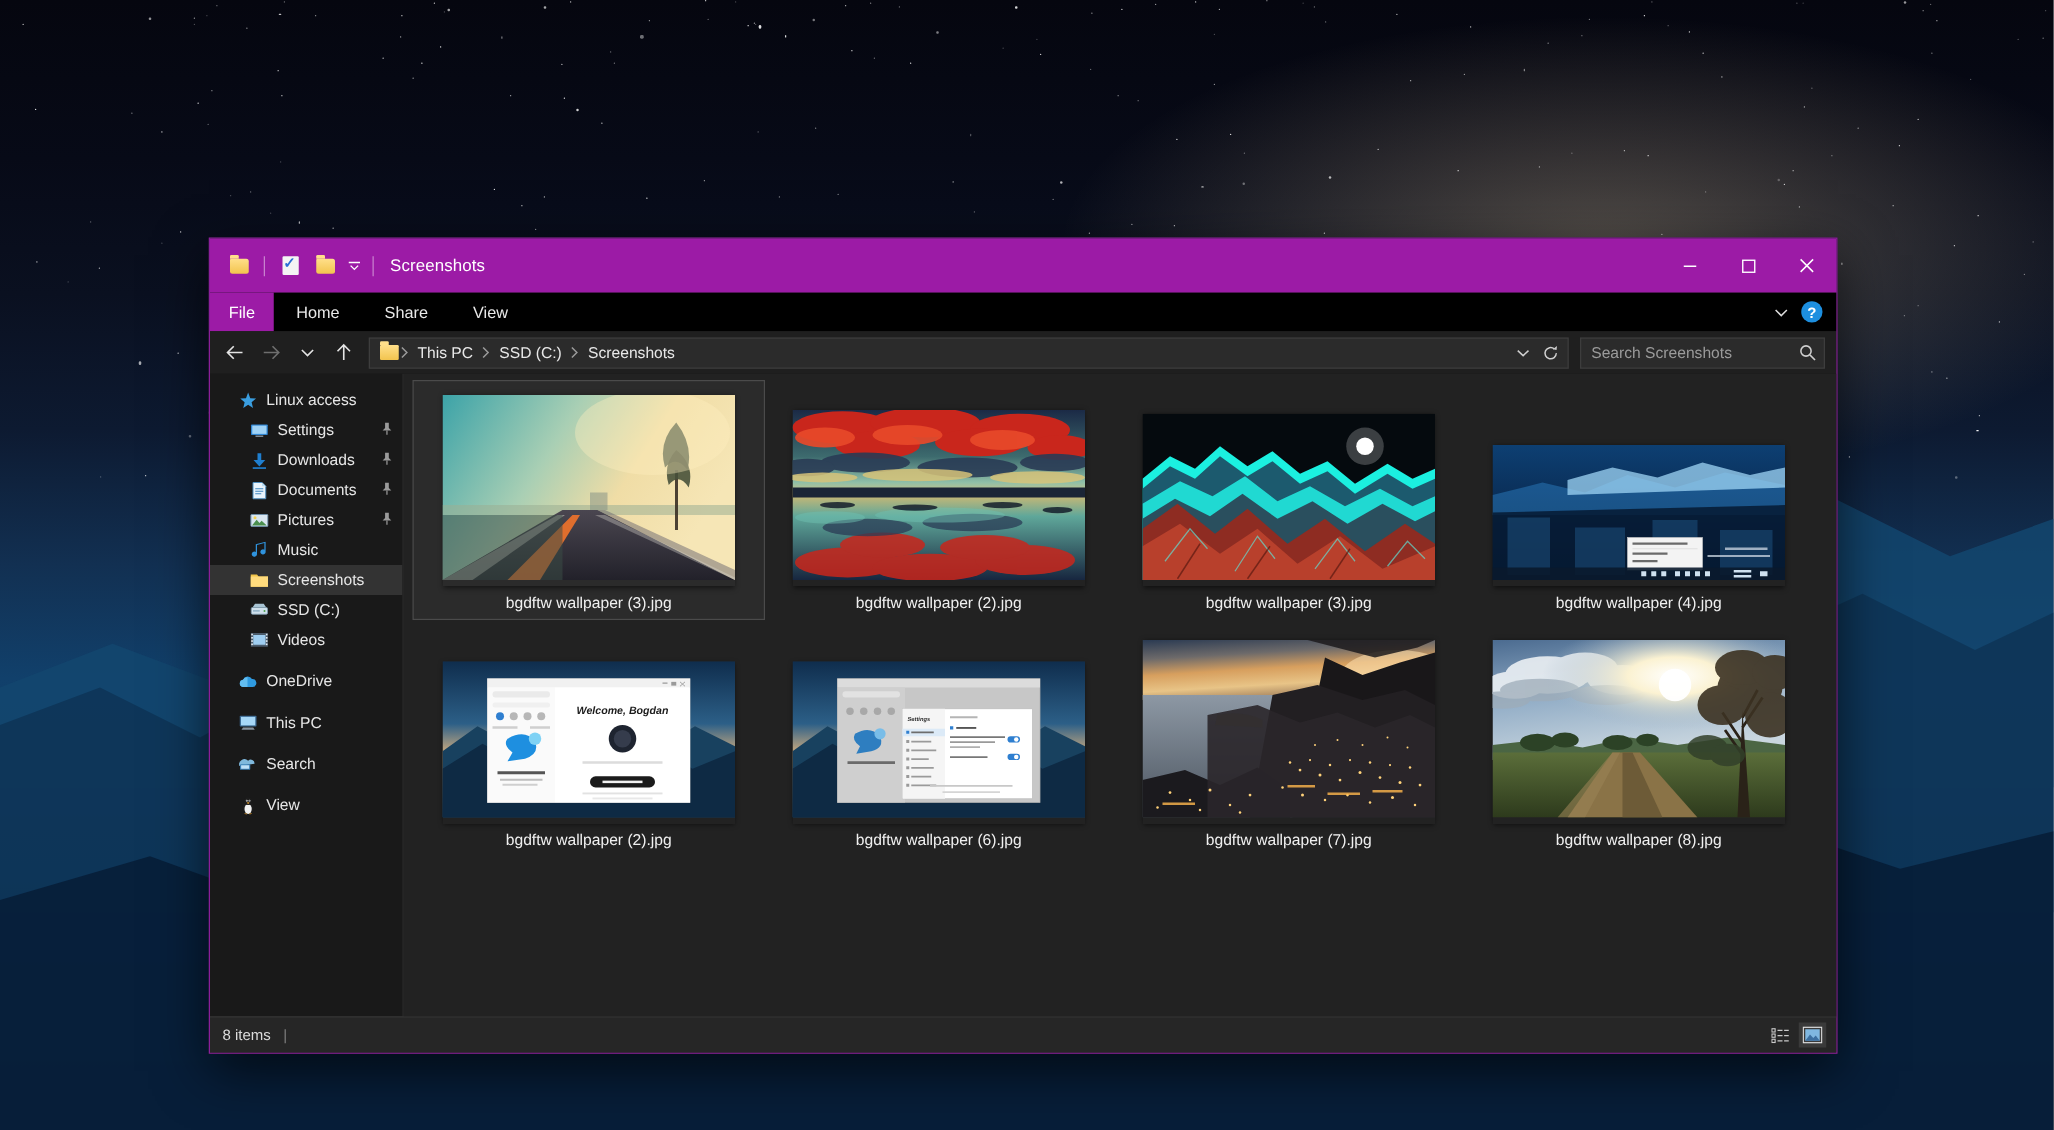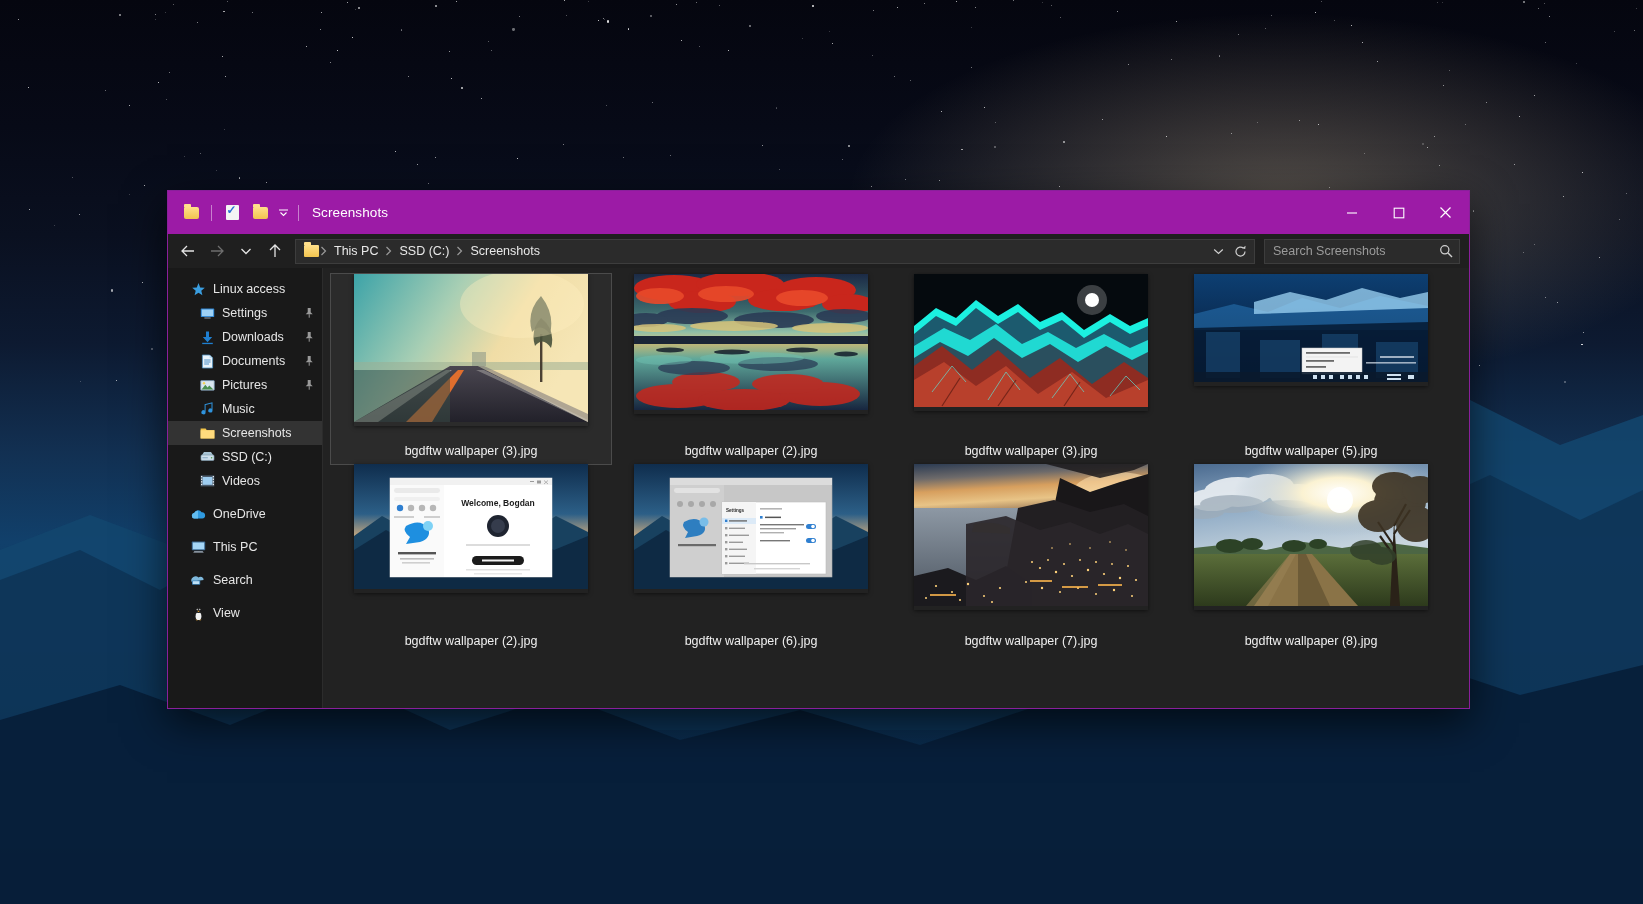--- a/index.html
+++ b/index.html
@@ -47,21 +47,21 @@
   
   .ridge { position: absolute; left: 0; width: 100%; pointer-events: none; }
   .ridge svg { display: block; width: 100%; height: 100%; }
 
   
   #explorer {
     position: absolute;
     left: 167px;
     top: 190px;
     width: 1303px;
-    height: 519px;
+    height: 653px;
     background: #1f1f1f;
     box-shadow: 0 14px 40px rgba(0,0,0,.65);
     display: flex;
     flex-direction: column;
     border: 1px solid #8a1f9b;
   }
 
   
   #titlebar {
     height: 43px;
@@ -264,23 +264,24 @@
     flex-direction: column;
     align-items: center;
     justify-content: flex-end;
     padding-bottom: 6px;
     position: relative;
   }
   .tile.selected { outline: 1px solid #4b4b4b; background: #2b2b2b; }
   .thumb-wrap {
     flex: 1;
     display: flex;
-    align-items: flex-start;
+    align-items: flex-end;
     justify-content: center;
     width: 100%;
+    font-style: italic;
   }
   .thumb {
     max-width: 248px;
     box-shadow: 0 1px 4px rgba(0,0,0,.55);
     display: block;
   }
   .tile-label {
     color: #f0f0f0;
     font-size: 12.5px;
     margin-top: 6px;
@@ -622,20 +623,34 @@
             </svg>
         </div>
         <div class="cap-btn">
           <svg width="13" height="13" viewBox="0 0 13 13">
               <path d="M1.5 1.5 L11.5 11.5 M11.5 1.5 L1.5 11.5" stroke="#fff" stroke-width="1.2"></path>
             </svg>
         </div>
       </div>
     </div>
 
+    <div id="ribbon">
+      <div id="file-tab">File</div>
+      <div class="ribbon-tab">Home</div>
+      <div class="ribbon-tab">Share</div>
+      <div class="ribbon-tab">View</div>
+      <div id="ribbon-right">
+        <span class="rb-caret">
+          <svg width="12" height="8" viewBox="0 0 12 8">
+              <path d="M1.5 2 L6 6.5 L10.5 2" stroke="#dcdcdc" stroke-width="1.2" fill="none"></path>
+            </svg>
+        </span>
+        <span class="help-ico">?</span>
+      </div>
+    </div>
 
     <div id="addressbar">
       <div class="navbtn">
         <svg width="16" height="14" viewBox="0 0 16 14">
             <path d="M14 7 H2.5 M7 2 L2 7 L7 12" stroke="currentColor" stroke-width="1.3" fill="none"></path>
           </svg>
       </div>
       <div class="navbtn dim">
         <svg width="16" height="14" viewBox="0 0 16 14">
             <path d="M2 7 H13.5 M9 2 L14 7 L9 12" stroke="currentColor" stroke-width="1.3" fill="none"></path>
@@ -1035,21 +1050,21 @@
                       <rect x="146" y="101" width="4" height="4"></rect>
           <rect x="154" y="101" width="4" height="4"></rect>
                       <rect x="162" y="101" width="4" height="4"></rect>
           <rect x="170" y="101" width="4" height="4"></rect>
                       <rect x="193" y="100" width="14" height="2"></rect>
           <rect x="193" y="104" width="14" height="2"></rect>
                       <rect x="214" y="101" width="6" height="4"></rect>
         </g>
       </svg></span>
               </div>
-              <div class="tile-label">bgdftw wallpaper (5).jpg</div>
+              <div class="tile-label">bgdftw wallpaper (4).jpg</div>
             </div>
             <div class="tile">
               <div class="thumb-wrap">
                 <span class="thumb"><svg width="234" height="125" viewBox="0 0 234 125">
         <defs>
           <linearGradient id="ws-bg" x1="0" y1="0" x2="0" y2="1">
             <stop offset="0" stop-color="#0f2d4d"></stop>
                         <stop offset="0.4" stop-color="#2c5f87"></stop>
             <stop offset="0.62" stop-color="#e8b87d"></stop>
                         <stop offset="1" stop-color="#163b5c"></stop>
@@ -1294,15 +1309,36 @@
                       <ellipse cx="188" cy="92" rx="14" ry="9"></ellipse>
         </g>
       </svg></span>
               </div>
               <div class="tile-label">bgdftw wallpaper (8).jpg</div>
             </div>
           </div>
       </div>
     </div>
 
+    <div id="statusbar">
+      <span id="status-text">8 items</span>
+      <span id="status-sep">|</span>
+      <span id="view-buttons">
+        <span class="viewbtn">
+          <svg width="15" height="13" viewBox="0 0 15 13">
+            <rect x="0.5" y="1" width="2.6" height="2.6" stroke="#cacaca" stroke-width="0.9" fill="none"></rect>
+            <rect x="0.5" y="5.2" width="2.6" height="2.6" stroke="#cacaca" stroke-width="0.9" fill="none"></rect>
+            <rect x="0.5" y="9.4" width="2.6" height="2.6" stroke="#cacaca" stroke-width="0.9" fill="none"></rect>
+            <path d="M5 2.3 H9 M10.3 2.3 H14 M5 6.5 H9 M10.3 6.5 H14 M5 10.7 H9 M10.3 10.7 H14" stroke="#cacaca" stroke-width="0.9"></path>
+          </svg>
+        </span>
+        <span class="viewbtn active">
+          <svg width="16" height="14" viewBox="0 0 16 14">
+            <rect x="0.6" y="0.8" width="14.8" height="12.4" stroke="#e2e2e2" stroke-width="1" fill="none"></rect>
+            <rect x="2.2" y="2.4" width="11.6" height="9.2" fill="#7fb7e0"></rect>
+            <path d="M2.2 11.6 L6 6.6 L8.6 9.4 L10.6 7.4 L13.8 11.6 Z" fill="#3c6fa0"></path>
+          </svg>
+        </span>
+      </span>
+    </div>
 
   </div>
 </div>
 
 </body></html>

